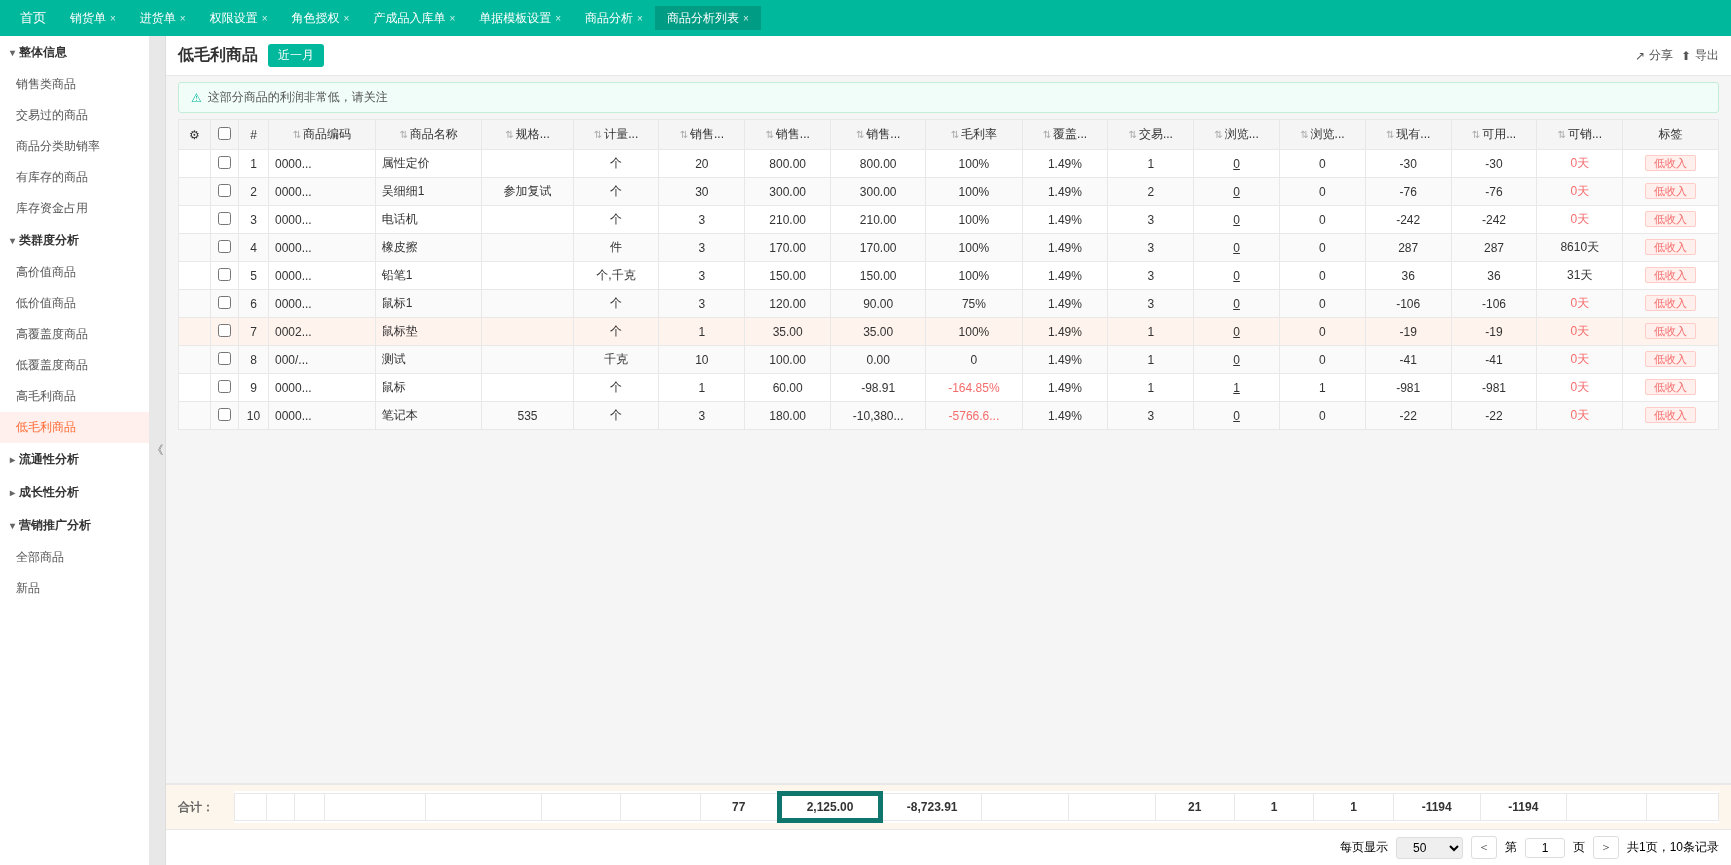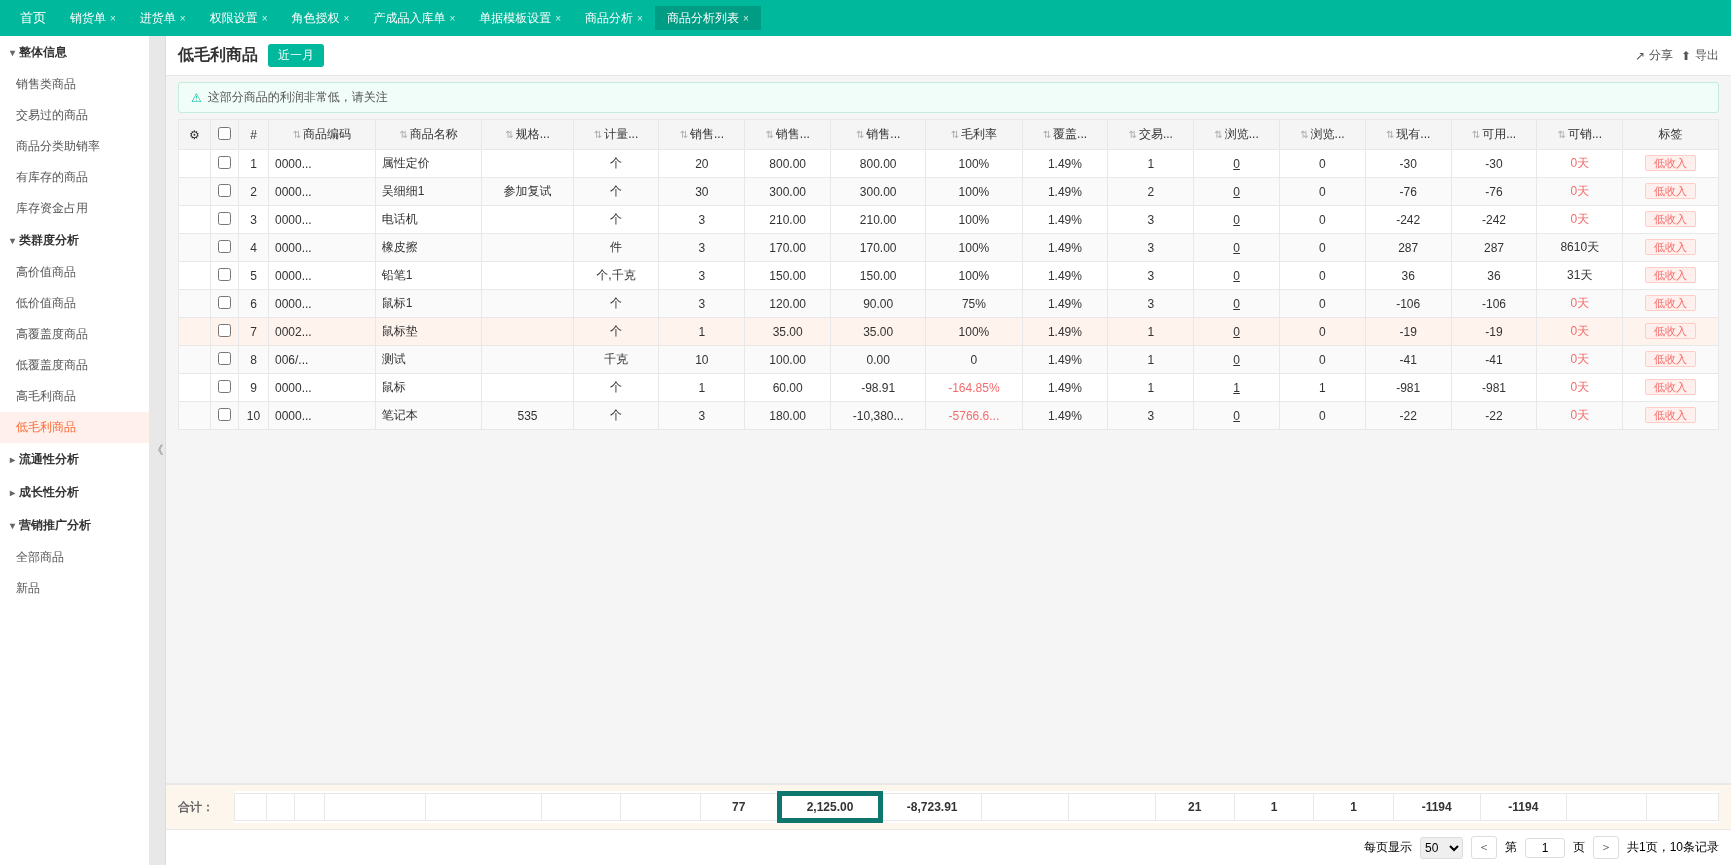--- a/index.html
+++ b/index.html
@@ -212,21 +212,21 @@
       border-top: 1px solid #e8e8e8;
       padding: 6px 12px;
       display: flex;
       align-items: center;
       justify-content: flex-end;
       gap: 8px;
     }
     .pagination-bar select {
       border: 1px solid #ddd;
       border-radius: 3px;
-      padding: 2px 0;
+      padding: 2px 12px;
       font-size: 12px;
     }
     .pagination-btn {
       border: 1px solid #ddd;
       background: #fff;
       color: #555;
       padding: 2px 6px;
       border-radius: 3px;
       cursor: pointer;
       font-size: 12px;
@@ -533,21 +533,21 @@
     <td>0</td>
     <td>-19</td>
     <td>-19</td>
     <td class="text-red">0天</td>
     <td><span class="tag-badge">低收入</span></td>
   </tr>
             <tr>
     <td></td>
     <td class="checkbox-col"><input type="checkbox" style=""></td>
     <td>8</td>
-    <td class="td-left">006/...</td>
+    <td class="td-left">000/...</td>
     <td class="td-left">测试</td>
     <td></td>
     <td>千克</td>
     <td>10</td>
     <td>100.00</td>
     <td>0.00</td>
     <td class="">0</td>
     <td>1.49%</td>
     <td>1</td>
     <td><span class="underline">0</span></td>

